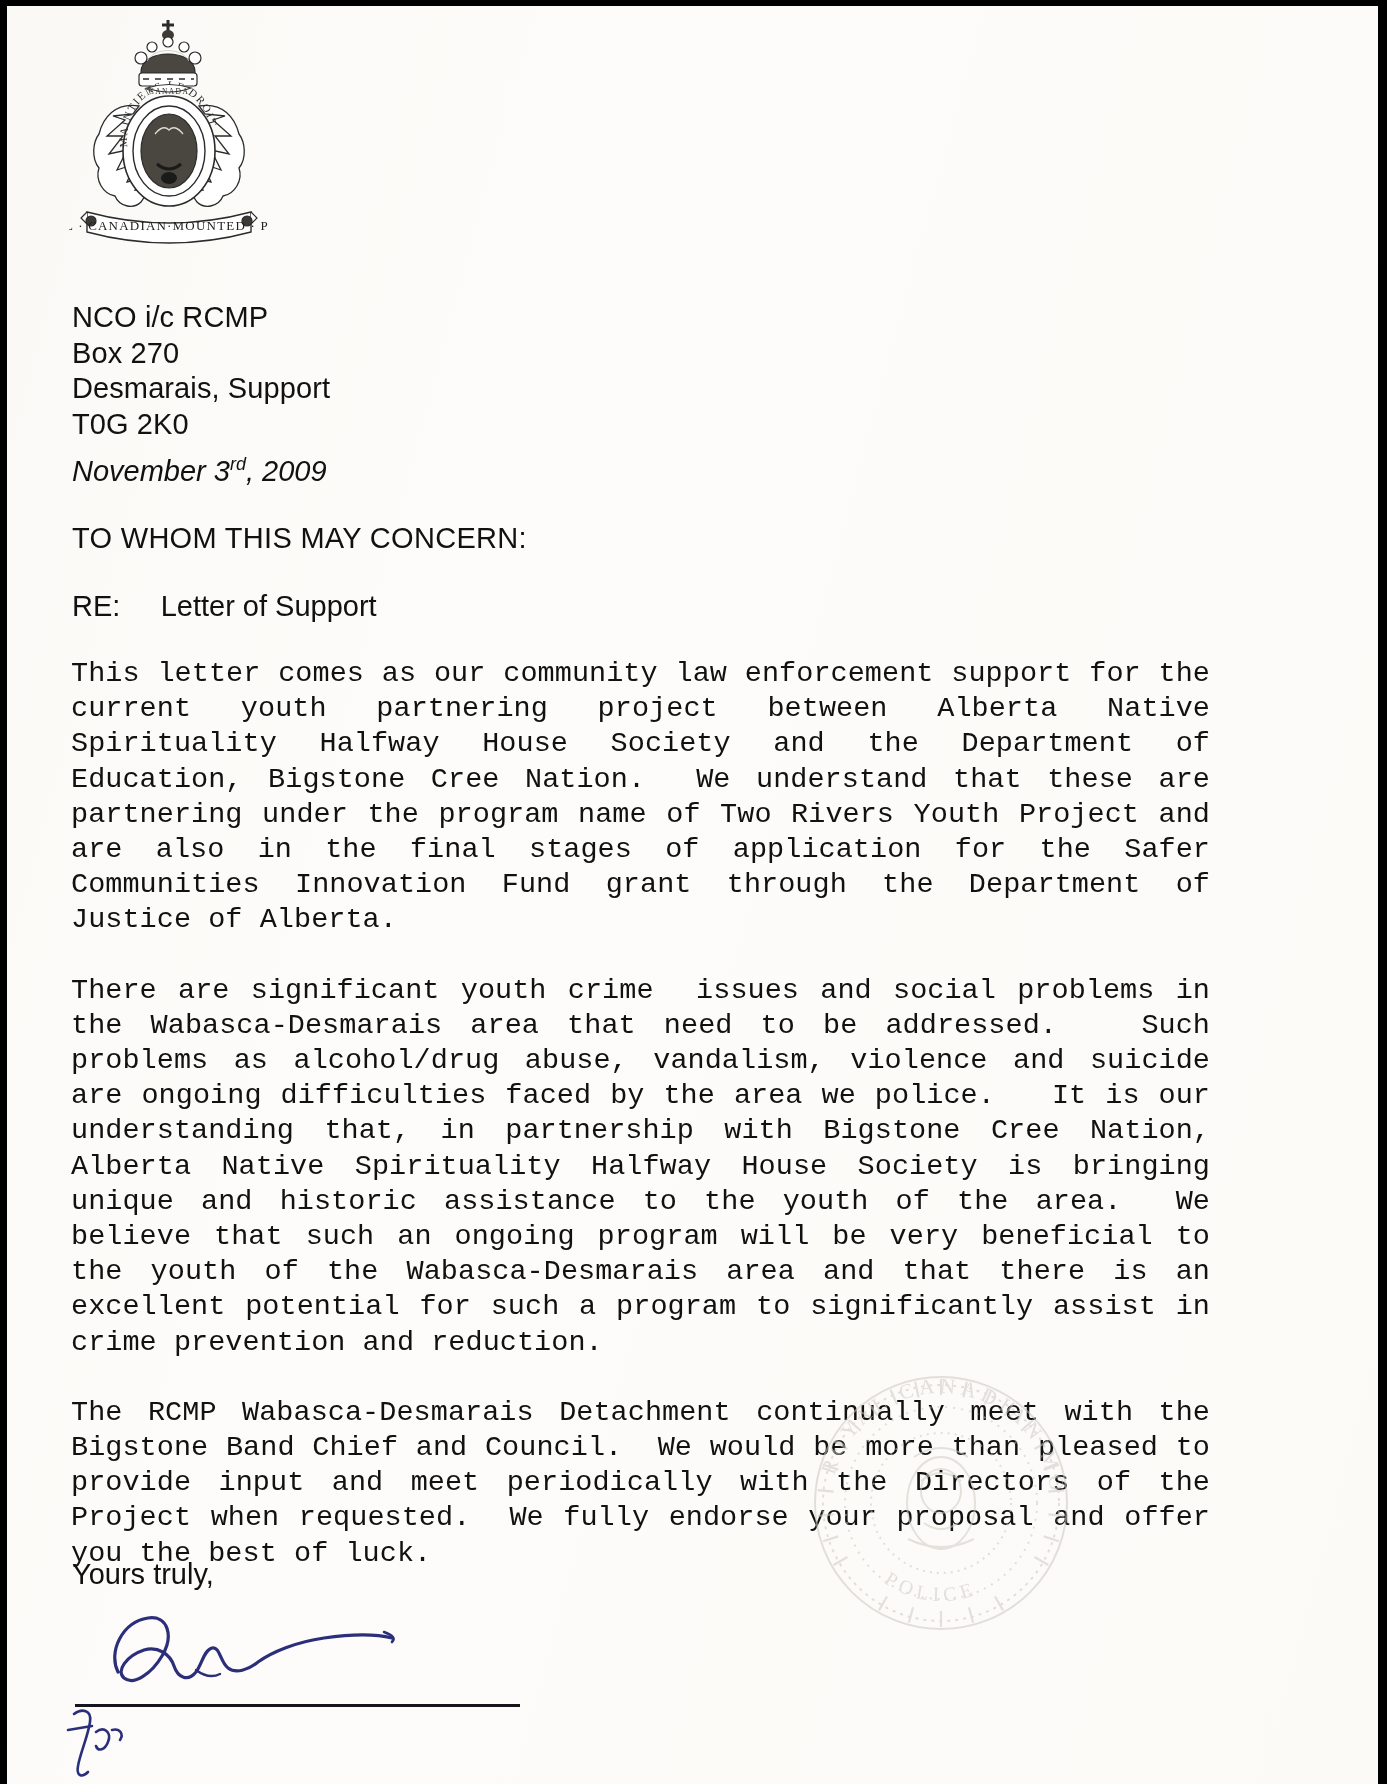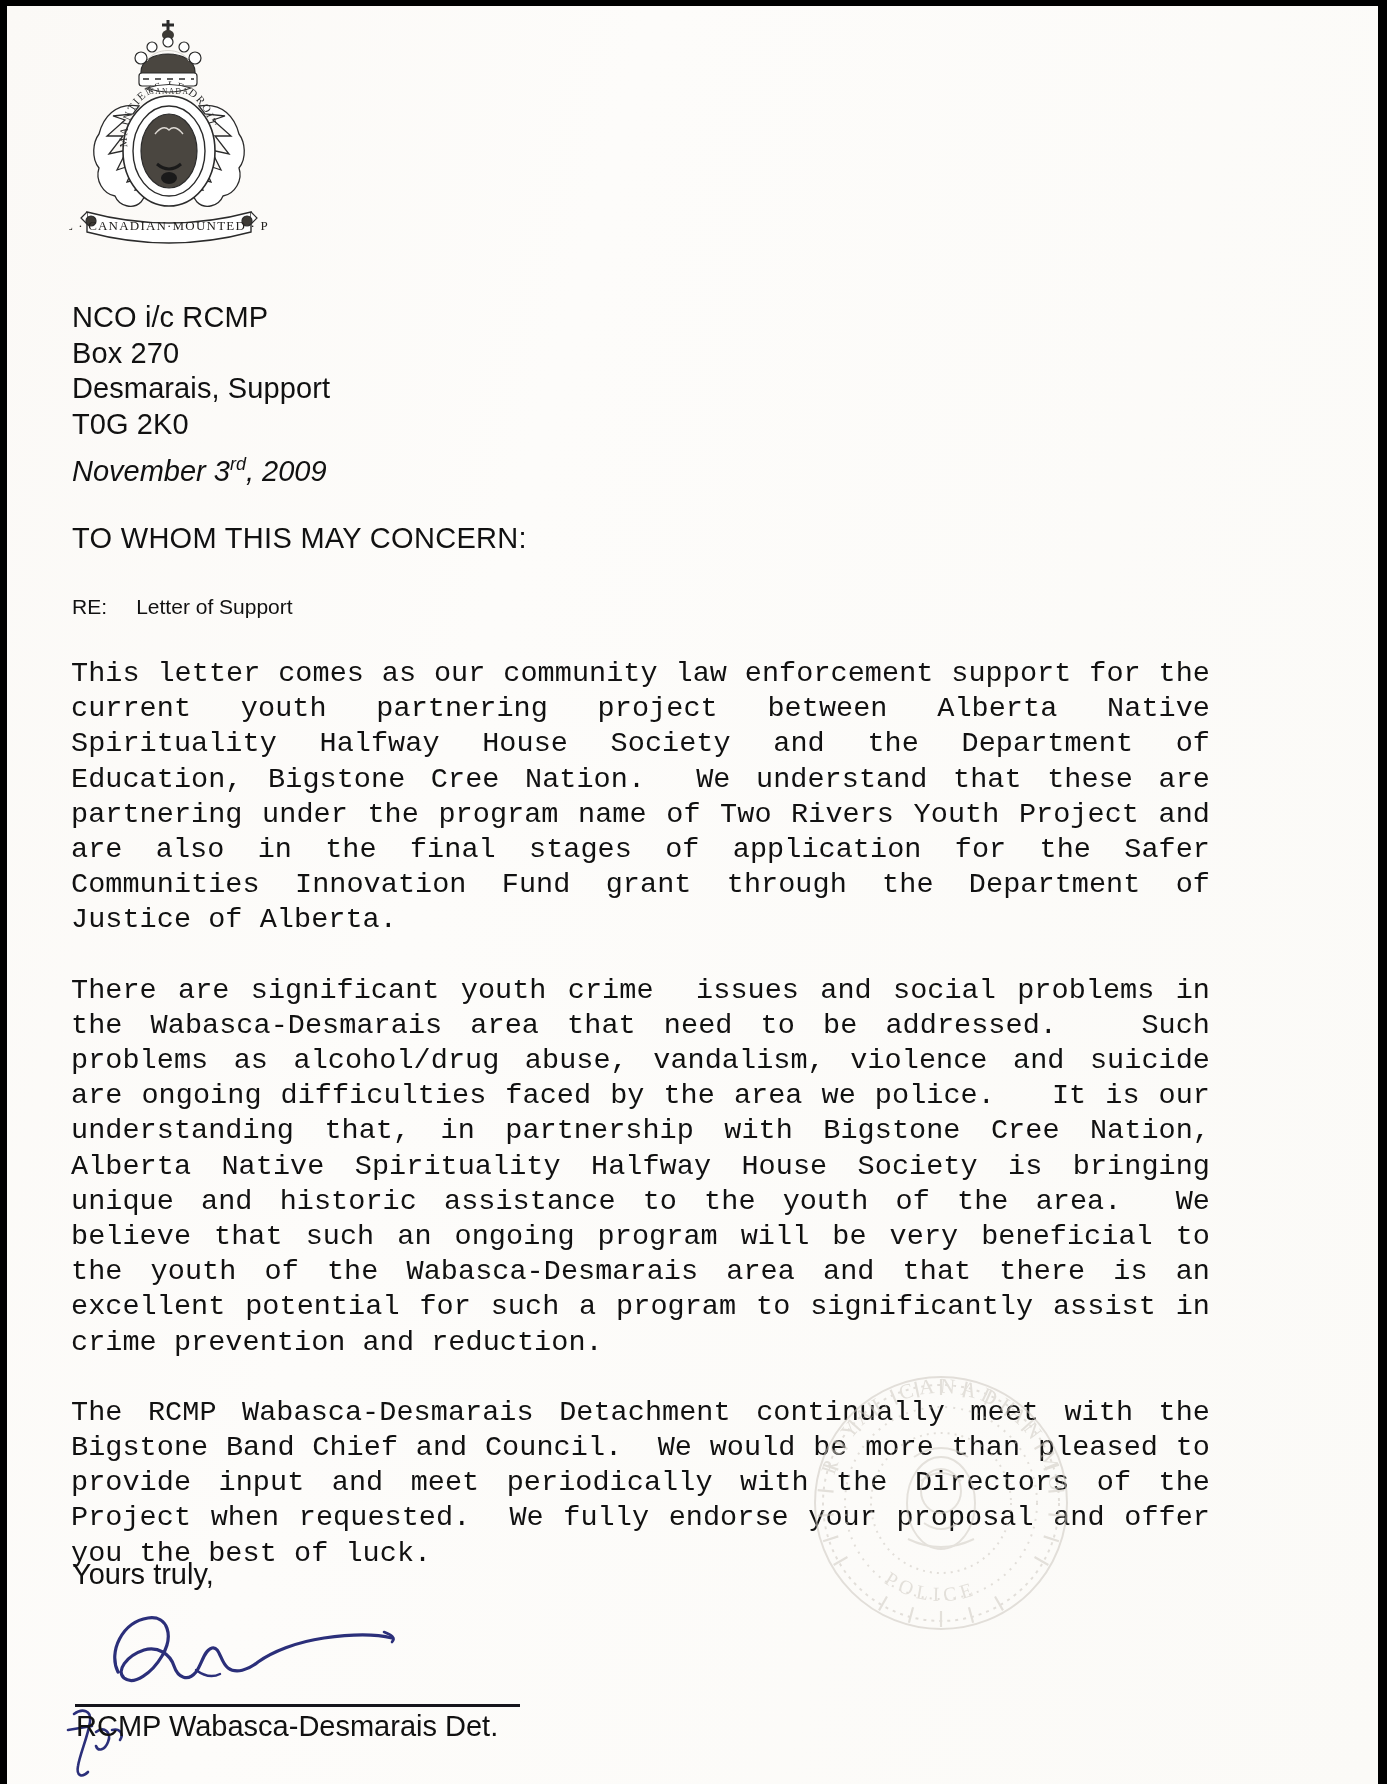--- a/index.html
+++ b/index.html
@@ -64,21 +64,21 @@
     left: 65px;
     top: 515px;
     font-size: 29px;
     line-height: 35px;
     letter-spacing: 0.3px;
   }
   .reline {
     position: absolute;
     left: 65px;
     top: 583px;
-    font-size: 21px;
+    font-size: 29px;
     line-height: 35px;
     white-space: pre;
   }
 
   .body {
     position: absolute;
     left: 64px;
     top: 650px;
     width: 1139px;
   }
@@ -257,21 +257,20 @@
           <path d="M6 28 l24 -4"></path>
           <path d="M34 30 C42 24, 50 30, 46 40 C43 48, 36 50, 34 44"></path>
           <path d="M50 28 C58 26, 62 32, 58 38"></path>
         </g>
       </svg>
     </div>
 
     <div class="sig-line"></div>
 
     <div class="sig-name">
-      <div>RCMP Wabasca-Desmarais Det.</div>
     </div>
   </div>
 
   <div class="seal">
     <svg viewBox="0 0 290 290" xmlns="http://www.w3.org/2000/svg">
       <defs>
         <path id="sealArcTop" d="M35 150 A110 110 0 0 1 255 150" fill="none"></path>
         <path id="sealArcBot" d="M47 150 A98 98 0 0 0 243 150" fill="none"></path>
       </defs>
       <g fill="none" stroke="#cdc8c0" stroke-width="2">

